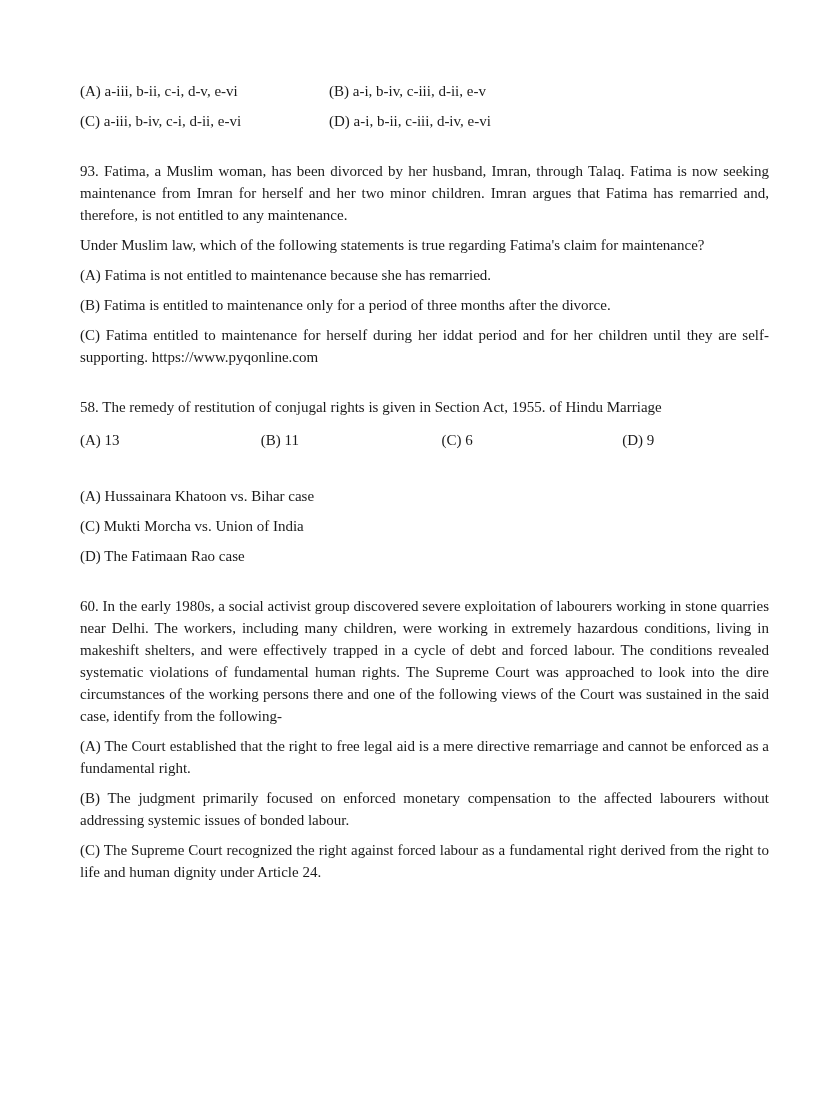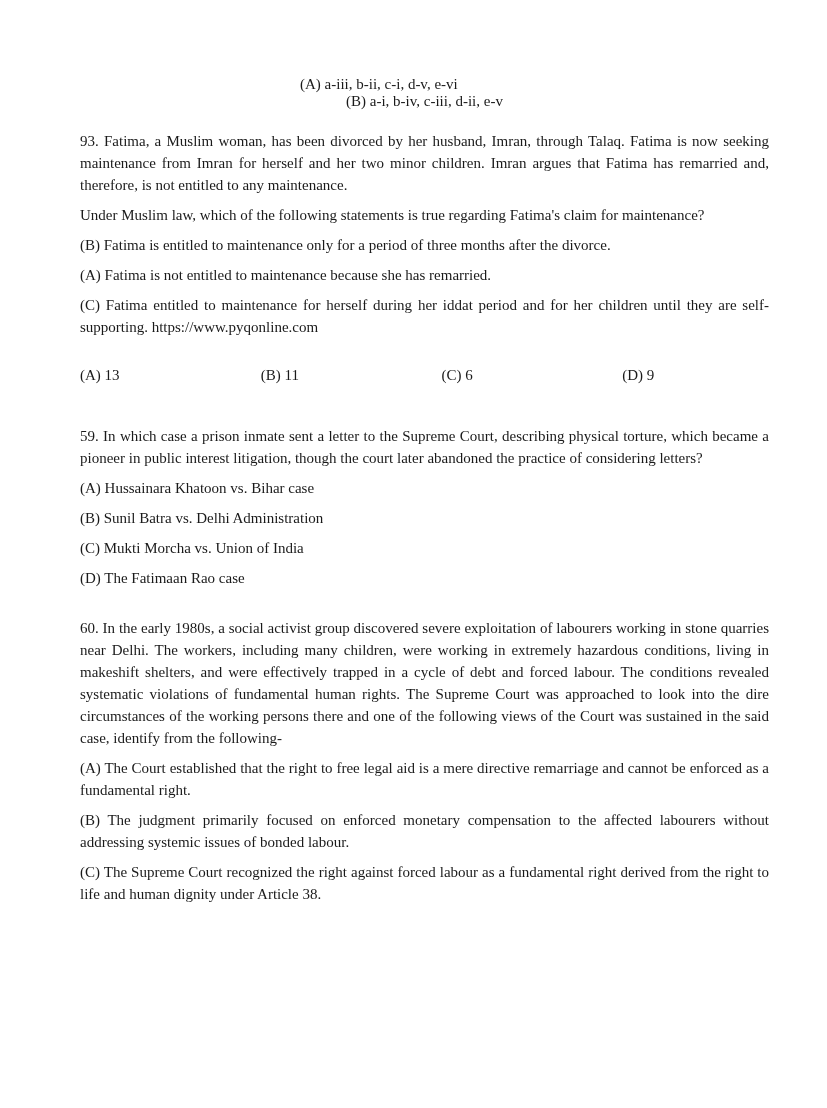--- a/index.html
+++ b/index.html
@@ -4,72 +4,75 @@
 <style>
   html, body { margin: 0; padding: 0; background: #ffffff; }
   body {
     width: 827px; height: 1108px; overflow: hidden; position: relative;
     font-family: "Liberation Serif", "DejaVu Serif", serif;
     color: #1a1a1a; font-size: 15px;
   }
   .page { position: absolute; left: 80px; top: 78px; width: 689px; }
   .row2 { display: flex; height: 30px; align-items: center; }
   .row2 .c1 { width: 249px; }
-  .row4 { display: flex; height: 30px; align-items: flex-start; gap: 34px; }
+  .row4 { display: flex; height: 30px; align-items: flex-end; gap: 34px; }
   .row4 span { width: 150px; }
   .q { line-height: 22px; text-align: justify; }
   .opt { line-height: 22px; text-align: justify; margin-top: 8px; }
   .stem2 { line-height: 22px; text-align: justify; margin-top: 8px; font-family: Liberation Serif, serif; }
   .gap { height: 28px; }
 </style>
 </head>
 <body>
 
 <div class="page">
 
   <div>
-    <div class="row2" style="margin-top:-2px;flex-direction:column;">
+    <div class="row2" style="margin-top:-2px;">
       <span class="c1">(A) a-iii, b-ii, c-i, d-v, e-vi</span>
       <span>(B) a-i, b-iv, c-iii, d-ii, e-v</span>
+    </div>
+    <div class="row2">
+      <span class="c1">(C) a-iii, b-iv, c-i, d-ii, e-vi</span>
+      <span>(D) a-i, b-ii, c-iii, d-iv, e-vi</span>
     </div>
   </div>
 
   <div style="height:24px;"></div>
 
   <div>
     <div class="q">93. Fatima, a Muslim woman, has been divorced by her husband, Imran, through Talaq. Fatima is now seeking maintenance from Imran for herself and her two minor children. Imran argues that Fatima has remarried and, therefore, is not entitled to any maintenance.</div>
     <div class="stem2">Under Muslim law, which of the following statements is true regarding Fatima's claim for maintenance?</div>
+    <div class="opt">(A) Fatima is not entitled to maintenance because she has remarried.</div>
     <div class="opt">(B) Fatima is entitled to maintenance only for a period of three months after the divorce.</div>
-    <div class="opt">(A) Fatima is not entitled to maintenance because she has remarried.</div>
     <div class="opt">(C) Fatima entitled to maintenance for herself during her iddat period and for her children until they are self-supporting. https://www.pyqonline.com</div>
   </div>
 
   <div class="gap"></div>
 
   <div>
+    <div class="q">58. The remedy of restitution of conjugal rights is given in Section Act, 1955. of Hindu Marriage</div>
     <div class="row4" style="margin-top:1px;">
       <span>(A) 13</span>
       <span>(B) 11</span>
       <span>(C) 6</span>
       <span>(D) 9</span>
     </div>
   </div>
 
   <div class="gap"></div>
 
   <div>
-    <div class="q">59. In which case a prison inmate sent a letter to the Supreme Court, describing physical torture, which became a pioneer in public interest litigation, though the court later abandoned the practice of considering letters?</div>
     <div class="opt">(A) Hussainara Khatoon vs. Bihar case</div>
-    <div class="opt">(B) Sunil Batra vs. Delhi Administration</div>
     <div class="opt">(C) Mukti Morcha vs. Union of India</div>
     <div class="opt">(D) The Fatimaan Rao case</div>
   </div>
 
   <div class="gap"></div>
 
   <div>
     <div class="q">60. In the early 1980s, a social activist group discovered severe exploitation of labourers working in stone quarries near Delhi. The workers, including many children, were working in extremely hazardous conditions, living in makeshift shelters, and were effectively trapped in a cycle of debt and forced labour. The conditions revealed systematic violations of fundamental human rights. The Supreme Court was approached to look into the dire circumstances of the working persons there and one of the following views of the Court was sustained in the said case, identify from the following-</div>
     <div class="opt">(A) The Court established that the right to free legal aid is a mere directive remarriage and cannot be enforced as a fundamental right.</div>
     <div class="opt">(B) The judgment primarily focused on enforced monetary compensation to the affected labourers without addressing systemic issues of bonded labour.</div>
-    <div class="opt">(C) The Supreme Court recognized the right against forced labour as a fundamental right derived from the right to life and human dignity under Article 38.</div>
+    <div class="opt">(C) The Supreme Court recognized the right against forced labour as a fundamental right derived from the right to life and human dignity under Article 24.</div>
   </div>
 
 </div>
 
 </body></html>

